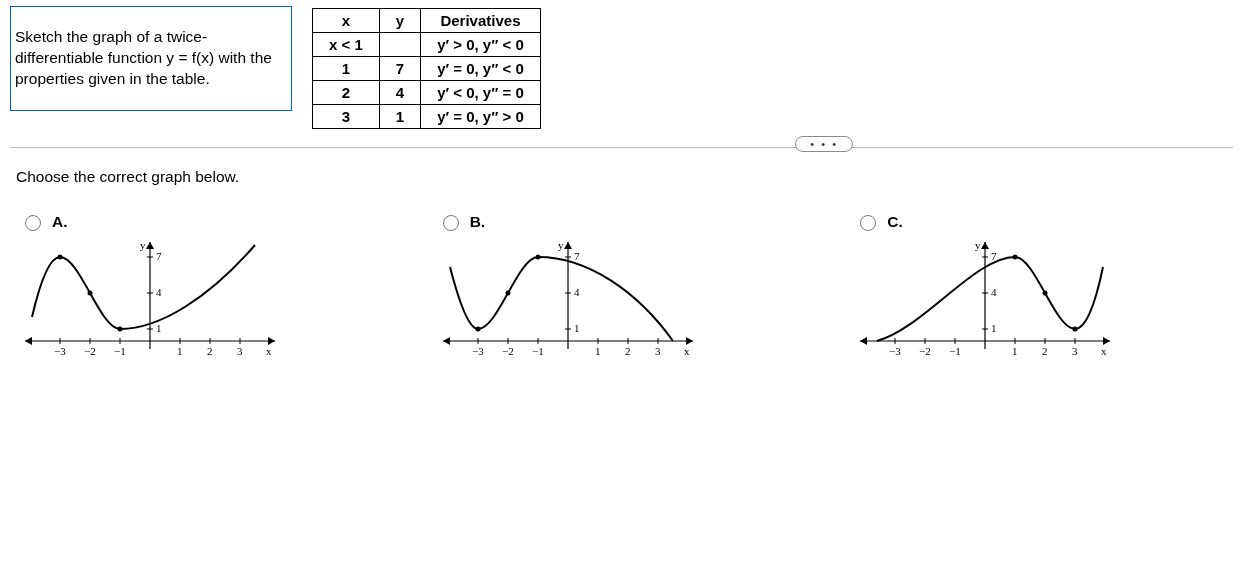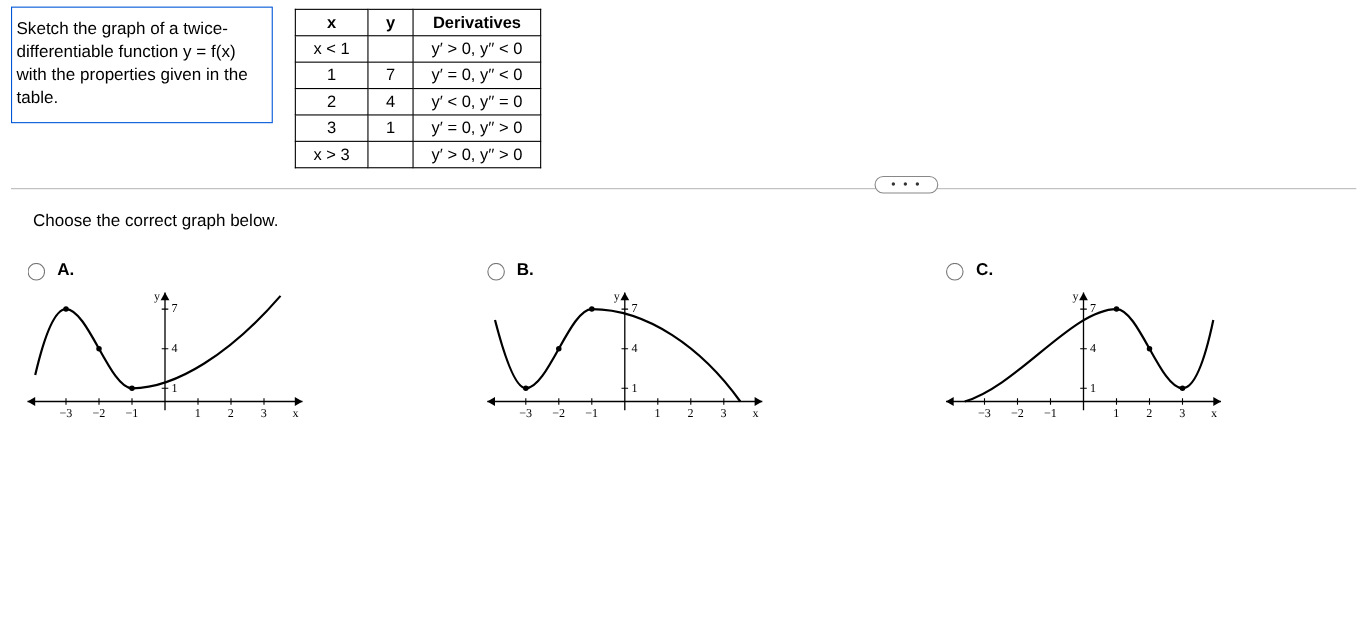--- a/index.html
+++ b/index.html
@@ -10,35 +10,35 @@
     font-size: 15.5px;
     color: #000;
     width: 1243px;
   }
   .top-row {
     display: flex;
     align-items: flex-start;
     gap: 20px;
   }
   .question {
-    width: 238px;
+    width: 282px;
     border: 1px solid #0057d8;
-    padding: 10px 4px;
+    padding: 20px 4px;
     line-height: 1.35;
   }
   table.deriv {
     border-collapse: collapse;
     margin-top: 2px;
   }
   table.deriv th, table.deriv td {
     border: 1px solid #000;
     padding: 2px 16px;
     text-align: center;
     font-size: 15px;
-    font-weight: normal;
+    font-weight: bold;
     height: 24px;
   }
   table.deriv th {
     font-weight: bold;
   }
   .sep-row {
     margin: 18px 0 10px 0;
     position: relative;
   }
   .hline {
@@ -53,21 +53,21 @@
     background: #fff;
     border: 1px solid #888;
     border-radius: 10px;
     padding: 1px 14px;
     font-size: 11px;
     letter-spacing: 2px;
     cursor: pointer;
     color: #333;
   }
   .prompt2 {
-    margin: 20px 0 26px 20px;
+    margin: 20px 0 26px 6px;
   }
   .options-row {
     display: flex;
     gap: 40px;
     align-items: flex-start;
     padding-left: 10px;
   }
   .option {
     width: 380px;
   }
@@ -118,25 +118,20 @@
       </tr>
       <tr>
         <td>2</td>
         <td>4</td>
         <td>y′ &lt; 0, y′′ = 0</td>
       </tr>
       <tr>
         <td>3</td>
         <td>1</td>
         <td>y′ = 0, y′′ &gt; 0</td>
-      </tr>
-      <tr>
-        <td>x &gt; 3</td>
-        <td></td>
-        <td>y′ &gt; 0, y′′ &gt; 0</td>
       </tr>
     </tbody>
   </table>
 </div>
 
 <div class="sep-row">
   <hr class="hline">
   <span class="dots-pill">• • •</span>
 </div>
 

